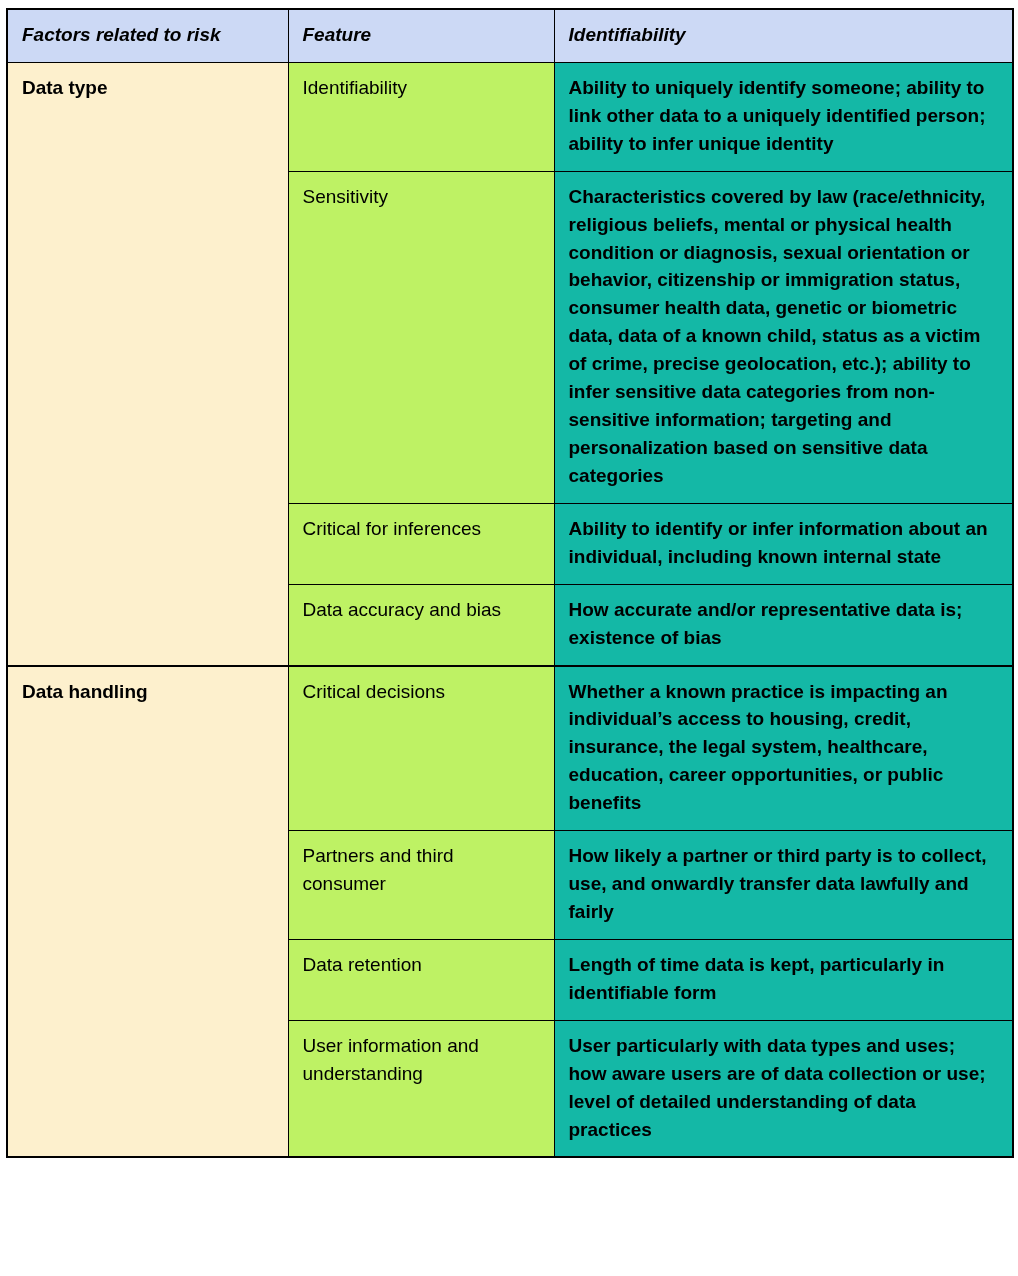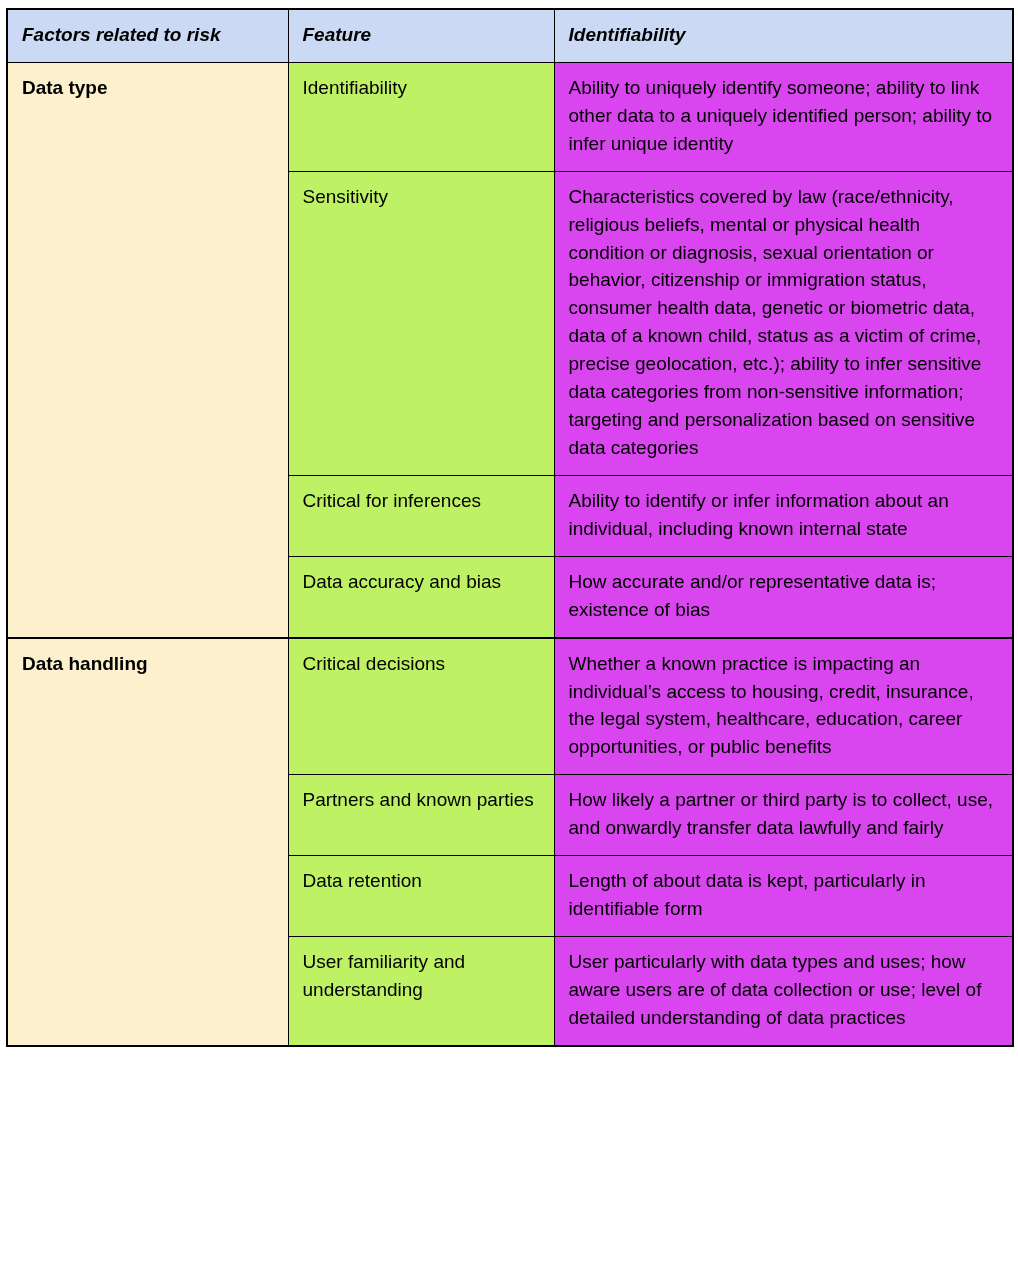--- a/index.html
+++ b/index.html
@@ -50,21 +50,22 @@
     background: #fdf0cd;
     font-weight: bold;
     font-size: 19.5px;
     padding-top: 13px;
     border-right: 2px solid #000000;
   }
   td.feature-cell {
     background: #bef264;
   }
   td.consider-cell {
-    background: #d946ef;
+    background: #14b8a6;
+    font-weight: bold;
   }
   tr.group-start > td {
     border-top: 2px solid #000000;
   }
   tbody tr:first-child > td {
     border-top: none;
   }
 </style>
 </head>
 <body>
@@ -102,27 +103,27 @@
         <td class="feature-cell">Data accuracy and bias</td>
         <td class="consider-cell">How accurate and/or representative data is; existence of bias</td>
       </tr>
 
       <tr class="group-start">
         <td class="group-cell" rowspan="4">Data handling</td>
         <td class="feature-cell">Critical decisions</td>
         <td class="consider-cell">Whether a known practice is impacting an individual’s access to housing, credit, insurance, the legal system, healthcare, education, career opportunities, or public benefits</td>
       </tr>
       <tr>
-        <td class="feature-cell">Partners and known parties</td>
+        <td class="feature-cell">Partners and third consumer</td>
         <td class="consider-cell">How likely a partner or third party is to collect, use, and onwardly transfer data lawfully and fairly</td>
       </tr>
       <tr>
         <td class="feature-cell">Data retention</td>
-        <td class="consider-cell">Length of about data is kept, particularly in identifiable form</td>
+        <td class="consider-cell">Length of time data is kept, particularly in identifiable form</td>
       </tr>
       <tr>
-        <td class="feature-cell">User familiarity and understanding</td>
+        <td class="feature-cell">User information and understanding</td>
         <td class="consider-cell">User particularly with data types and uses; how aware users are of data collection or use; level of detailed understanding of data practices</td>
       </tr>
 
     </tbody>
   </table>
 </div>
 
 </body></html>

